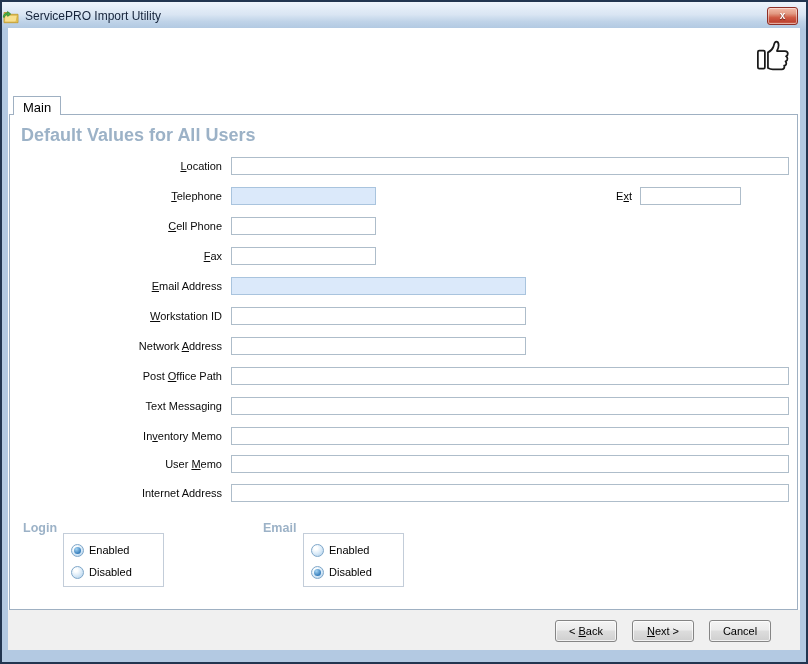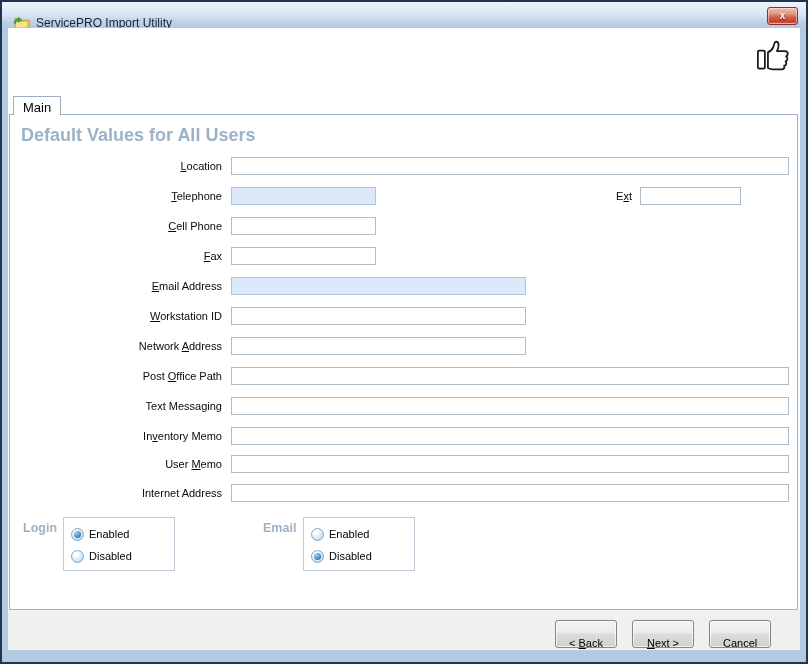--- a/index.html
+++ b/index.html
@@ -6,21 +6,21 @@
   *{box-sizing:border-box;}
   .window{
     position:relative;width:808px;height:664px;
     background:#b3c9e2;border:2px solid #223550;
     font-family:"Liberation Sans",sans-serif;overflow:hidden;
   }
   
   .titlebar{
     position:absolute;left:0;top:0;right:0;height:28px;
     background:linear-gradient(#eef4fb,#d9e5f3 45%,#bfd3e8 70%,#aec6e0);
-    display:flex;align-items:flex-end;padding-left:11px;
+    display:flex;align-items:center;padding-left:0;
   }
   .app-icon{width:17px;height:15px;margin-right:6px;flex:0 0 auto;}
   .title-text{font-size:12px;color:#15233a;}
   .close-btn{
     position:absolute;top:5px;right:8px;width:31px;height:18px;
     border:1px solid #8f2f26;border-radius:3px;
     background:linear-gradient(#f4bcaa,#e29a83 35%,#cf5a43 60%,#bf4433 85%,#d2705a);
     box-shadow:inset 0 0 0 1px rgba(255,255,255,.45);
     color:#fff;font-size:10px;font-weight:bold;line-height:16px;text-align:center;
     text-shadow:0 1px 1px rgba(70,10,5,.8);cursor:default;padding:0;
@@ -50,36 +50,36 @@
     position:absolute;left:221px;top:0;height:18px;
     border:1px solid #aebdca;background:#fff;
     font-family:"Liberation Sans",sans-serif;font-size:11px;padding:0 3px;outline:none;
   }
   .w-short{width:145px}.w-med{width:295px}.w-full{width:558px}
   .hl{background:#dbe9fa;border-color:#a9c4de;}
   .ext-label{position:absolute;left:556px;top:0;width:66px;text-align:right;font-size:11px;line-height:18px;white-space:pre;}
   .ext-field{left:630px;width:101px;}
   
   .grouplabel{position:absolute;top:406px;font-size:12.5px;font-weight:bold;color:#9cb2c7;}
-  .optbox{position:absolute;top:402px;width:112px;height:54px;border:1px solid #c3cdd9;background:#fff;padding:6px 0 0 7px;}
+  .optbox{position:absolute;top:418px;width:101px;height:54px;border:1px solid #c3cdd9;background:#fff;padding:6px 0 0 7px;}
   .opt{display:flex;align-items:center;height:20px;margin-bottom:2px;cursor:default;}
   .radio{width:13px;height:13px;border-radius:50%;border:1px solid #7fa7c9;
     background:radial-gradient(circle at 35% 30%,#feffff 15%,#d8e9f7 55%,#a9cce9);position:relative;flex:0 0 auto;}
   .radio.checked::after{content:"";position:absolute;left:2px;top:2px;right:2px;bottom:2px;border-radius:50%;
     background:radial-gradient(circle at 35% 30%,#a5d4f3,#2f78b8 75%);}
   .optlabel{margin-left:5px;font-size:11px;color:#000;}
   
   .footer{position:absolute;left:0;top:582px;width:792px;height:40px;background:#f0f0f0;}
   .btn{
     position:absolute;top:10px;height:22px;width:62px;
     border:1px solid #858585;border-radius:3px;
     background:linear-gradient(#f4f4f4,#ebebeb 45%,#dddddd 50%,#cfcfcf);
     box-shadow:inset 0 0 0 1px rgba(255,255,255,.7);
     font-family:"Liberation Sans",sans-serif;font-size:11px;color:#000;
-    text-align:center;line-height:19px;padding:13px;cursor:default;white-space:pre;
+    text-align:center;line-height:19px;padding:0;cursor:default;white-space:pre;
   }
   .btn-back{left:547px}.btn-next{left:624px}.btn-cancel{left:701px}
 </style>
 </head>
 <body>
 
 <div class="window">
 
   <div class="titlebar">
     <svg class="app-icon" viewBox="0 0 17 15">

